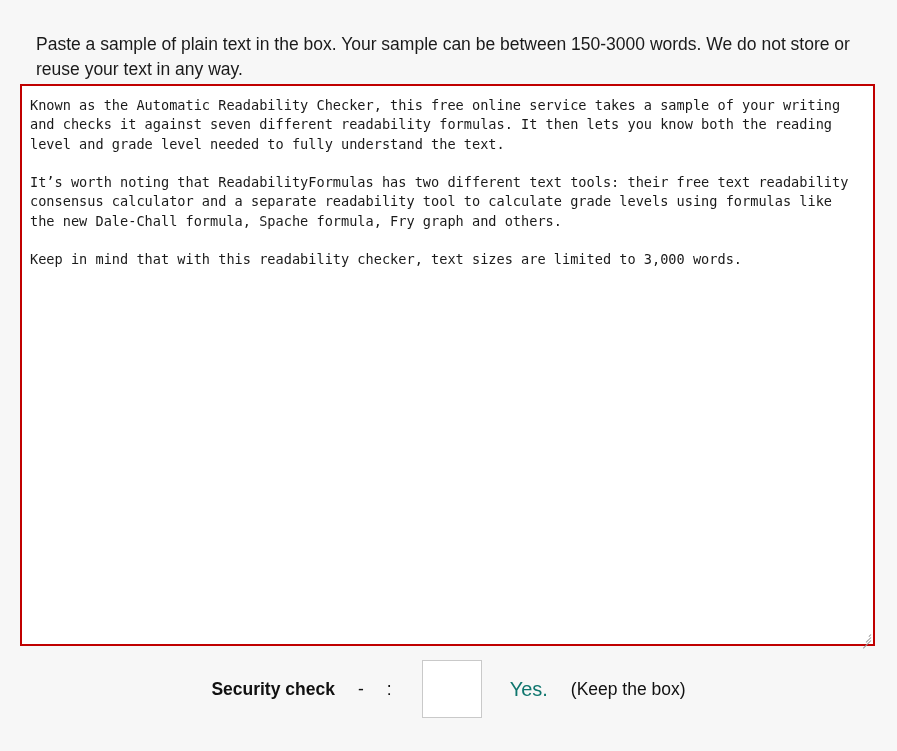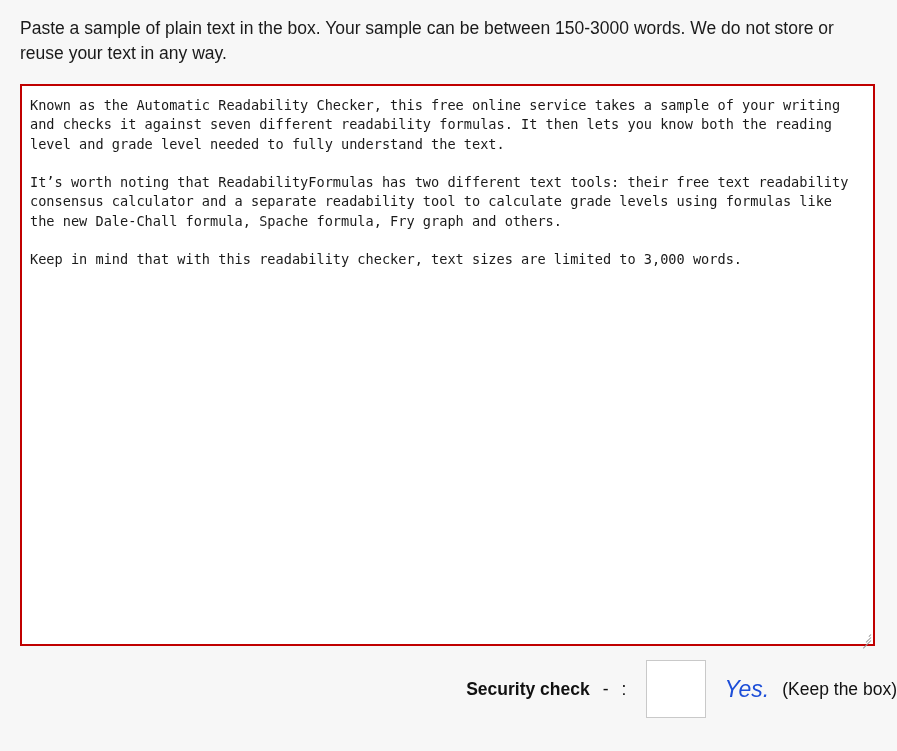--- a/index.html
+++ b/index.html
@@ -12,21 +12,21 @@
     background: #f7f7f7;
     font-family: "Liberation Sans", sans-serif;
     color: #222;
     overflow: hidden;
   }
   .page {
     position: relative;
     width: 897px;
     height: 751px;
     box-sizing: border-box;
-    padding: 0;
+    padding: 16px;
   }
   .intro {
     font-size: 17.5px;
     line-height: 1.45;
     color: #1a1a1a;
     padding: 16px 22px 0 20px;
     margin: 0;
     max-width: 860px;
   }
   .textarea-wrap {
@@ -72,22 +72,22 @@
   .resize-grip span:nth-child(2) { bottom: 5px; width: 7px; transform: rotate(-45deg); }
   .resize-grip span:nth-child(3) { bottom: 8px; width: 3px; transform: rotate(-45deg); }
 
   .security-row {
     position: absolute;
     left: 0;
     top: 660px;
     width: 897px;
     display: flex;
     align-items: center;
-    justify-content: flex-end;
-    gap: 8px;
+    justify-content: center;
+    gap: 18px;
   }
   .sec-label {
     font-size: 17.5px;
     font-weight: bold;
     color: #111;
     white-space: nowrap;
   }
   .sec-dash {
     font-size: 17.5px;
     color: #111;
@@ -105,24 +105,23 @@
   }
   .sec-box {
     width: 58px;
     height: 56px;
     border: 1px solid #c9c9c9;
     background: #ffffff;
     margin: 0 10px 0 12px;
     flex: 0 0 auto;
   }
   .sec-yes {
-    font-size: 23px;
-    color: #1d4ed8;
+    font-size: 20px;
+    color: #0f766e;
     font-weight: 400;
-    font-style: italic;
   }
   .sec-hint {
     font-size: 17.5px;
     color: #111;
     padding-left: 5px;
     white-space: nowrap;
   }
 </style>
 </head>
 <body>

